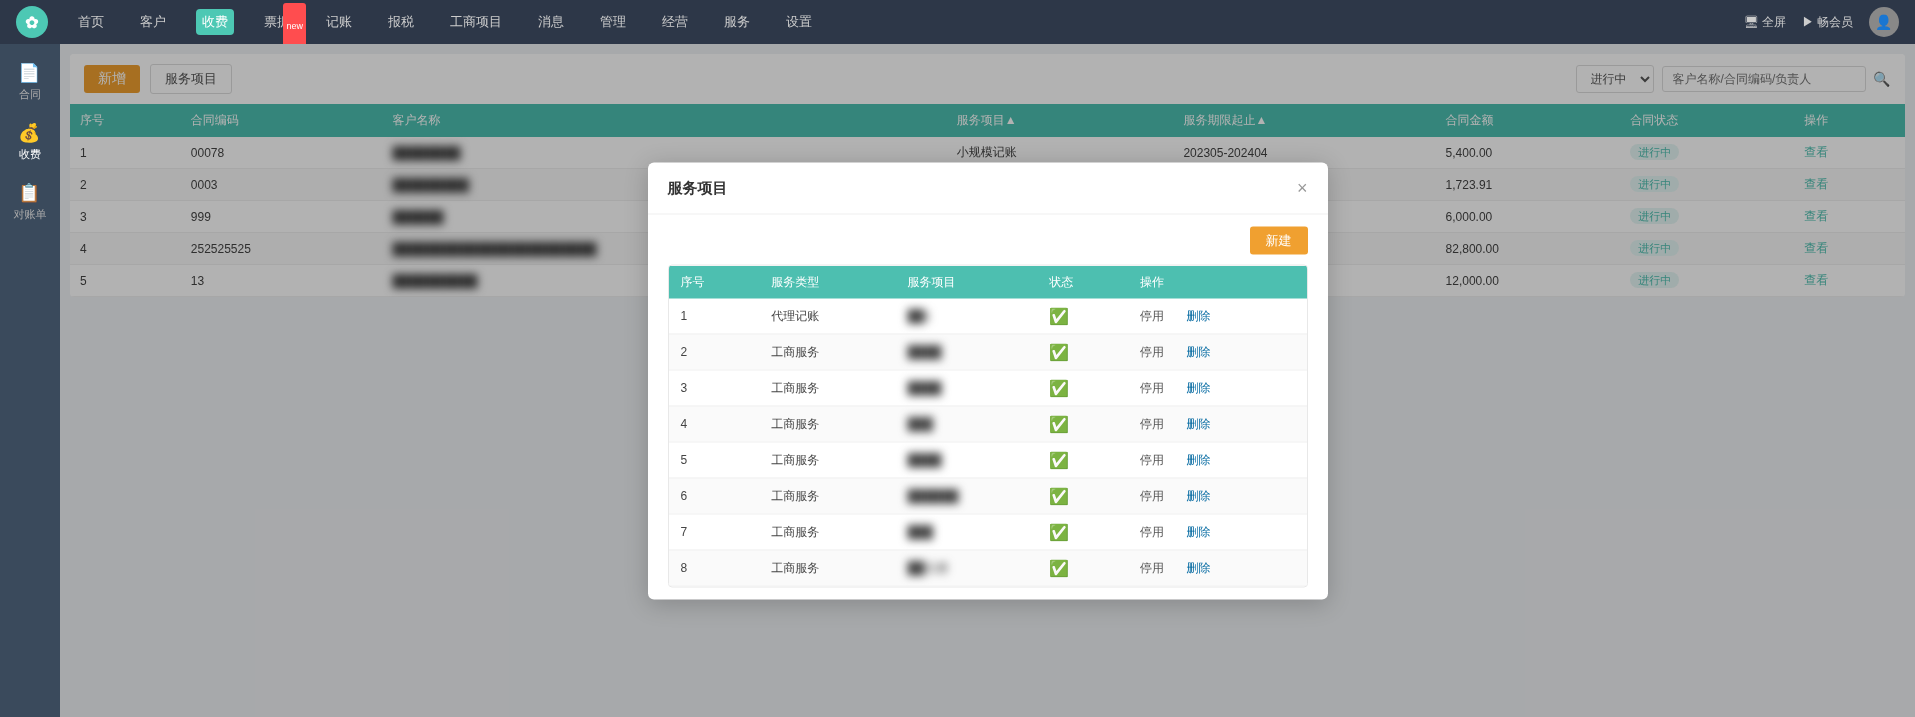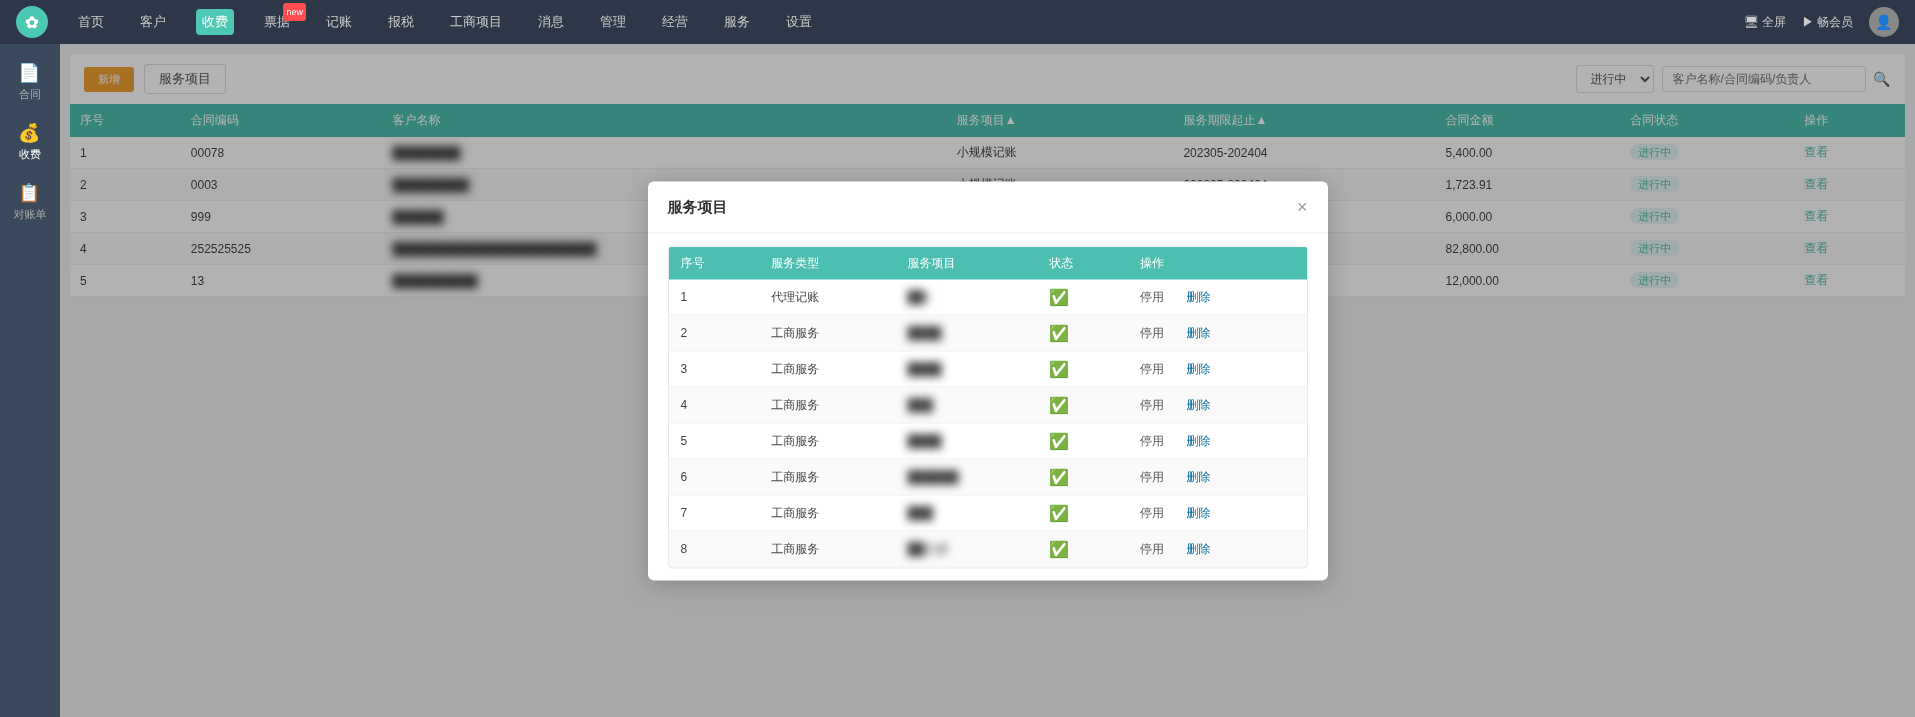--- a/index.html
+++ b/index.html
@@ -17,21 +17,21 @@
     }
     .top-nav .nav-item {
       color: #ccc; cursor: pointer; font-size: 13px; padding: 4px 6px;
       border-radius: 4px; white-space: nowrap;
     }
     .top-nav .nav-item.active { background: #4dc8b4; color: #fff; }
     .top-nav .nav-item-badge { position: relative; }
     .top-nav .nav-item-badge .badge {
       position: absolute; top: -6px; right: -10px;
       background: #ff4d4f; color: #fff; font-size: 9px;
-      padding: 4px 3px; border-radius: 3px; margin-left: 48px;
+      padding: 18px 3px; border-radius: 3px; margin-left: 48px;
     }
     .top-nav .right-actions {
       margin-left: auto; display: flex; align-items: center; gap: 16px;
     }
     .top-nav .right-actions span { color: #ccc; font-size: 12px; cursor: pointer; font-family: Liberation Serif, serif; }
     .top-nav .avatar {
       width: 30px; height: 30px; border-radius: 50%;
       background: #888; display: flex; align-items: center; justify-content: center;
       color: #fff; font-size: 14px; cursor: pointer;
     }
@@ -58,21 +58,21 @@
 
     
     .table-container {
       background: #fff; margin: 10px; border-radius: 4px; overflow: hidden;
     }
     .table-toolbar {
       display: flex; align-items: center; padding: 10px 14px; gap: 10px; background: #fff;
     }
     .btn-new {
       background: #f0a030; color: #fff; border: none; padding: 5px 14px;
-      border-radius: 3px; cursor: pointer; font-size: 11px;
+      border-radius: 3px; cursor: pointer; font-size: 14px;
     }
     .btn-service-item {
       background: #fff; color: #555; border: 1px solid #ddd; padding: 5px 14px;
       border-radius: 3px; cursor: pointer; font-size: 13px;
     }
     .toolbar-right { margin-left: auto; display: flex; align-items: center; gap: 8px; }
     .select-status {
       padding: 5px 10px; border: 1px solid #ddd; border-radius: 3px;
       background: #fff; font-size: 12px; color: #555; cursor: pointer;
     }
@@ -275,20 +275,23 @@
     </div>
 
     <div class="overlay"></div>
 
     <div class="modal">
       <div class="modal-header">
         <span class="modal-title">服务项目</span>
         <button class="modal-close">×</button>
       </div>
       <div class="modal-body">
+        <div class="modal-toolbar">
+          <button class="btn-modal-new">新建</button>
+        </div>
         <div class="modal-table-wrap">
           <table class="modal-table">
             <thead>
               <tr>
                 <th>序号</th>
                 <th>服务类型</th>
                 <th>服务项目</th>
                 <th>状态</th>
                 <th>操作</th>
               </tr>

